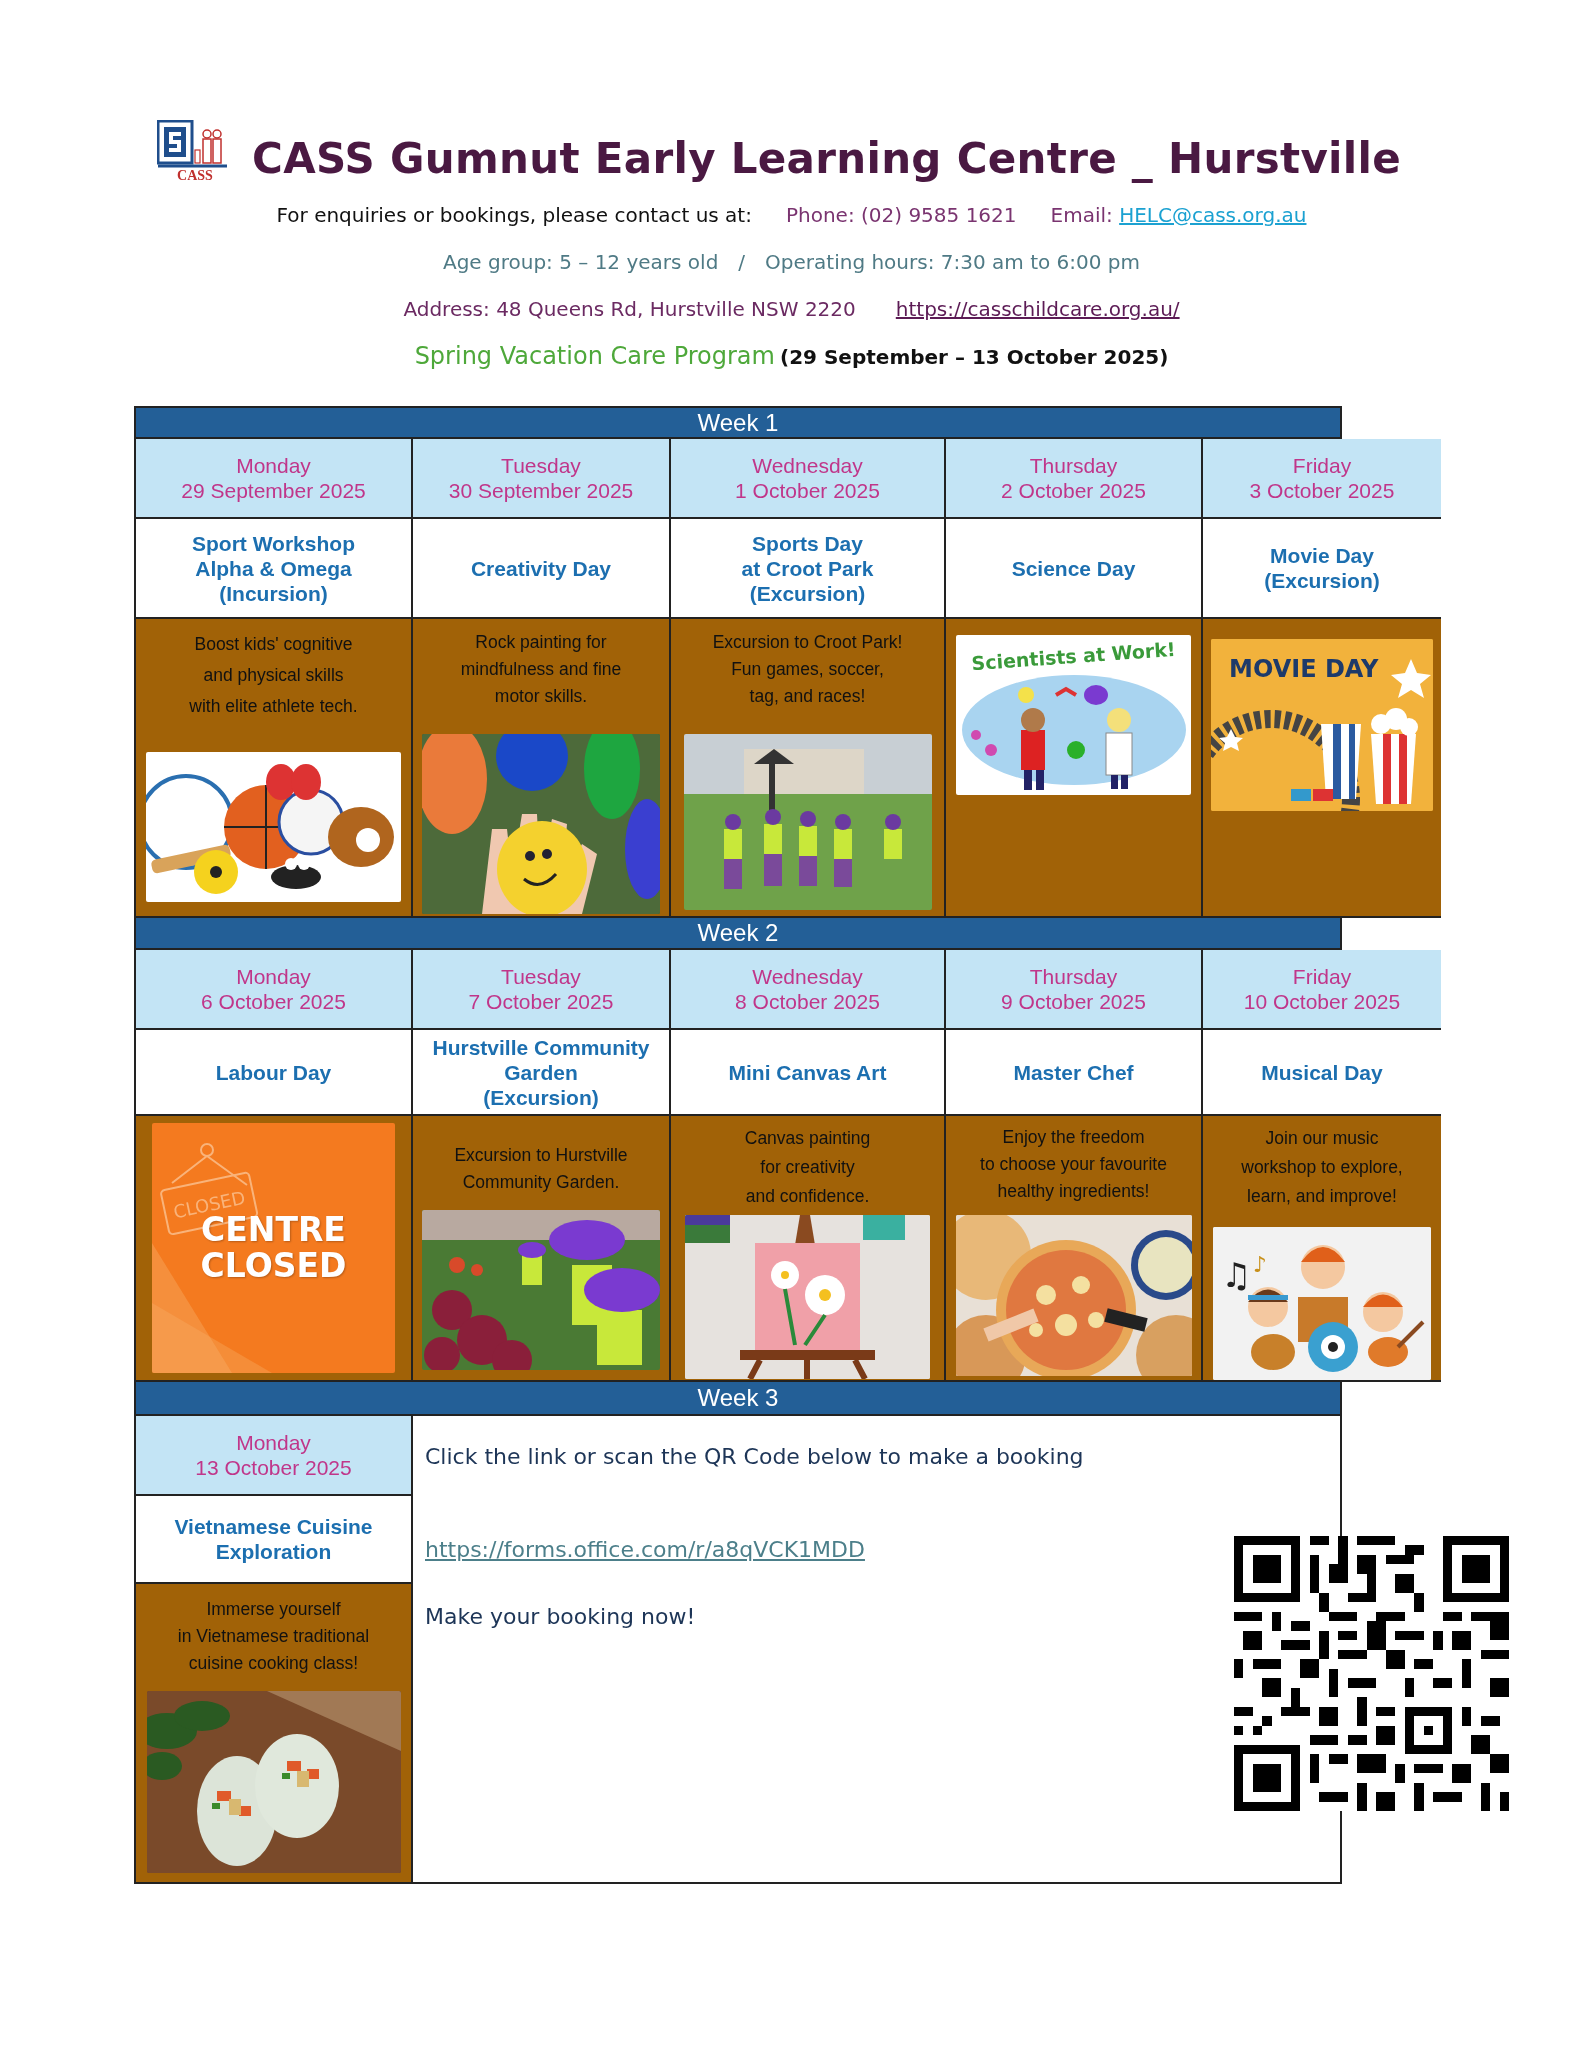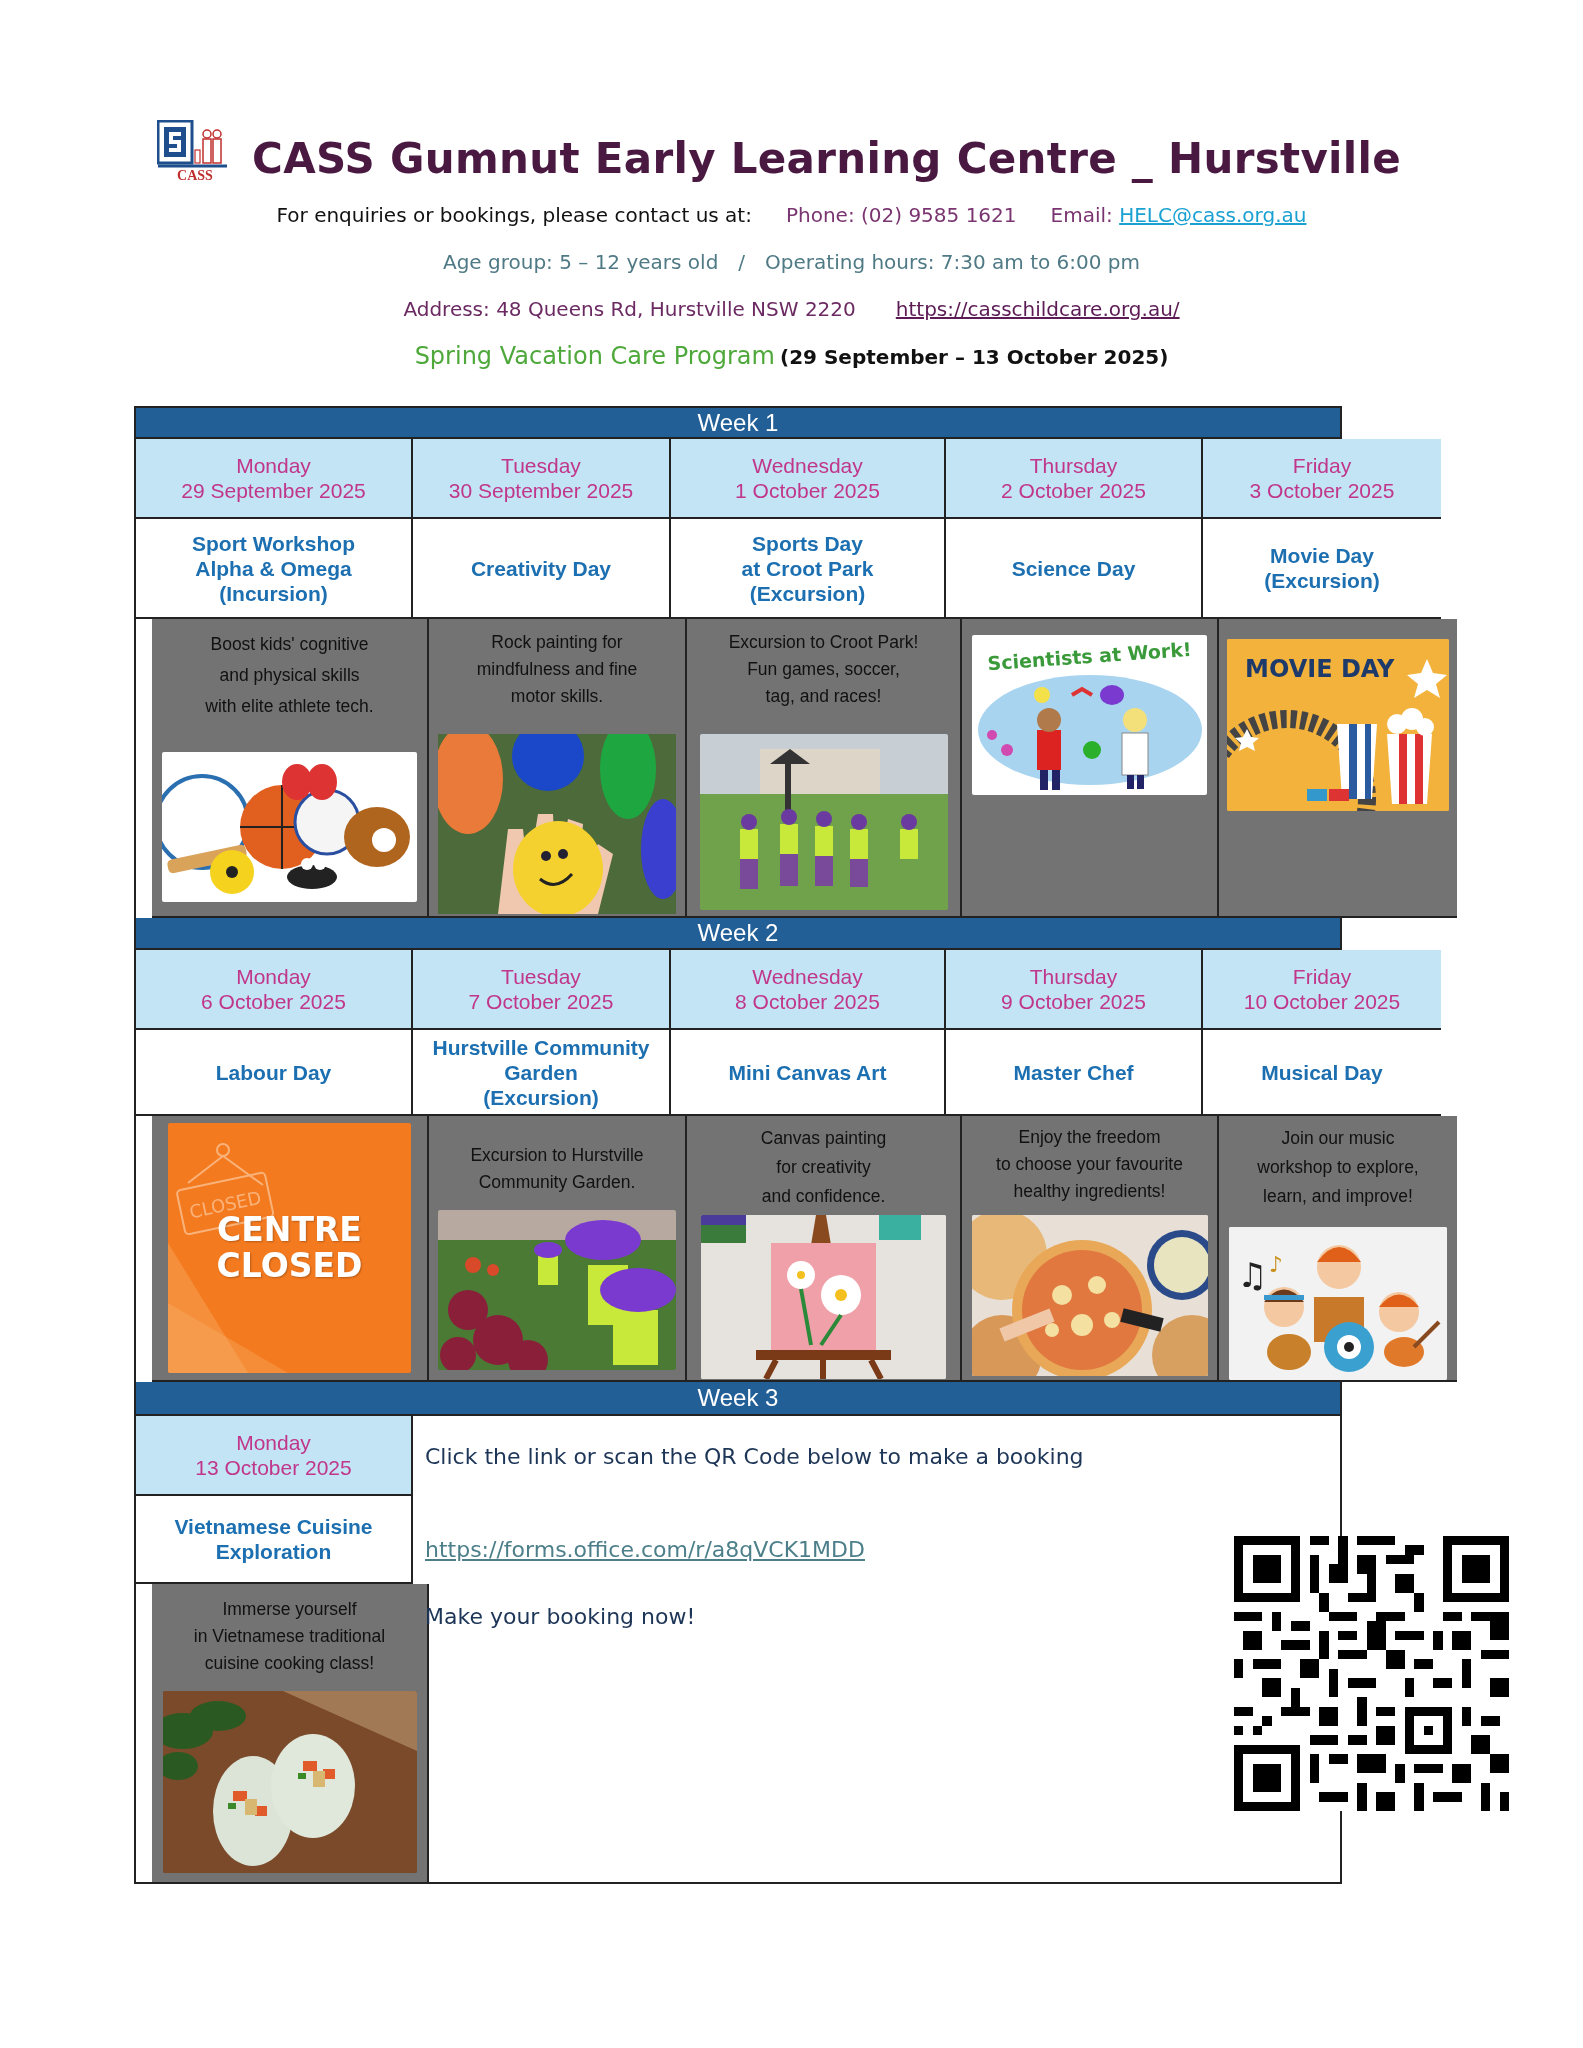--- a/index.html
+++ b/index.html
@@ -23,21 +23,21 @@
   .prog .big { color: #4ea83a; font-size: 24px; }
   .prog .small { color: #111; font-size: 20px; font-weight: bold; }
 
   
   .tbl { left: 134px; top: 406px; width: 1208px; height: 1478px; border: 2px solid #222; box-sizing: border-box; }
   .wk { position: absolute; left: 0; width: 100%; background: #235f97; color: #fff; text-align: center; font-size: 24px; border-bottom: 2px solid #222; box-sizing: border-box; display: flex; align-items: center; justify-content: center; }
   .cell { position: absolute; box-sizing: border-box; border-right: 2px solid #222; border-bottom: 2px solid #222; display: flex; flex-direction: column; align-items: center; text-align: center; }
   .cell.last { border-right: none; }
   .dh { background: #c3e4f5; color: #c0368a; font-size: 21px; line-height: 25px; justify-content: center; }
   .act { background: #fff; color: #1c6fb0; font-weight: bold; font-size: 21px; line-height: 25px; justify-content: center; padding: 0 6px; }
-  .desc { background: #737373; justify-content: flex-start; padding-top: 10px; margin-left: 16px; }
+  .desc { background: #a16207; justify-content: flex-start; padding-top: 10px; }
   .desc .txt { font-family: "Liberation Sans", sans-serif; font-size: 17.5px; line-height: 27px; color: #111; white-space: pre-line; }
   .pic { margin-top: 10px; border-radius: 2px; position: relative; overflow: hidden; }
 
   
   .book { position: absolute; left: 277px; top: 1008px; width: 1028px; height: 466px; }
   .book .t { position: absolute; left: 12px; font-family: "DejaVu Sans", sans-serif; color: #1d3557; font-size: 22px; }
   .book .a { color: #4c7f8a; text-decoration: underline; }
   .qr { position: absolute; left: 821px; top: 120px; width: 275px; height: 275px; }
 </style>
 </head>

